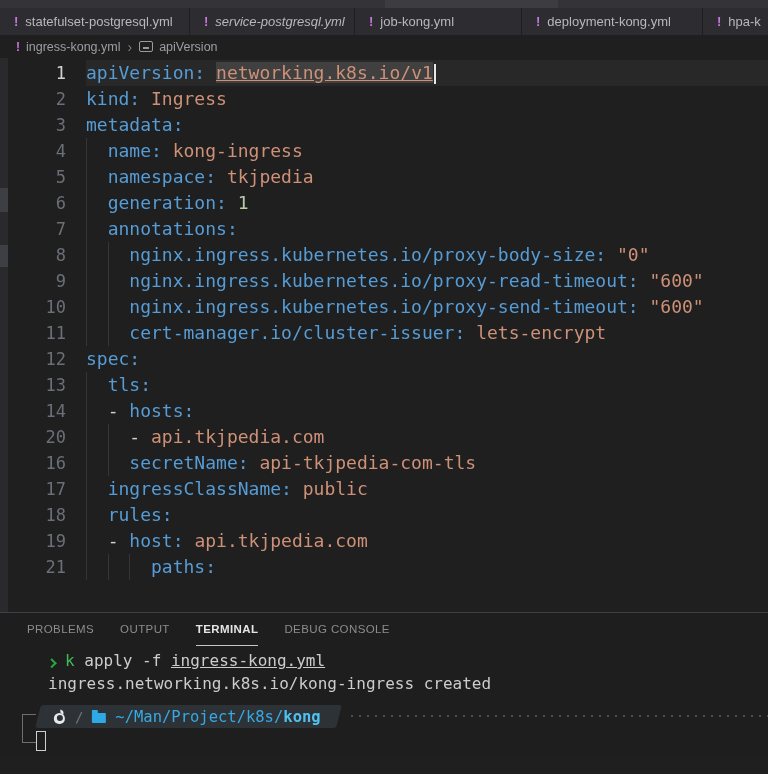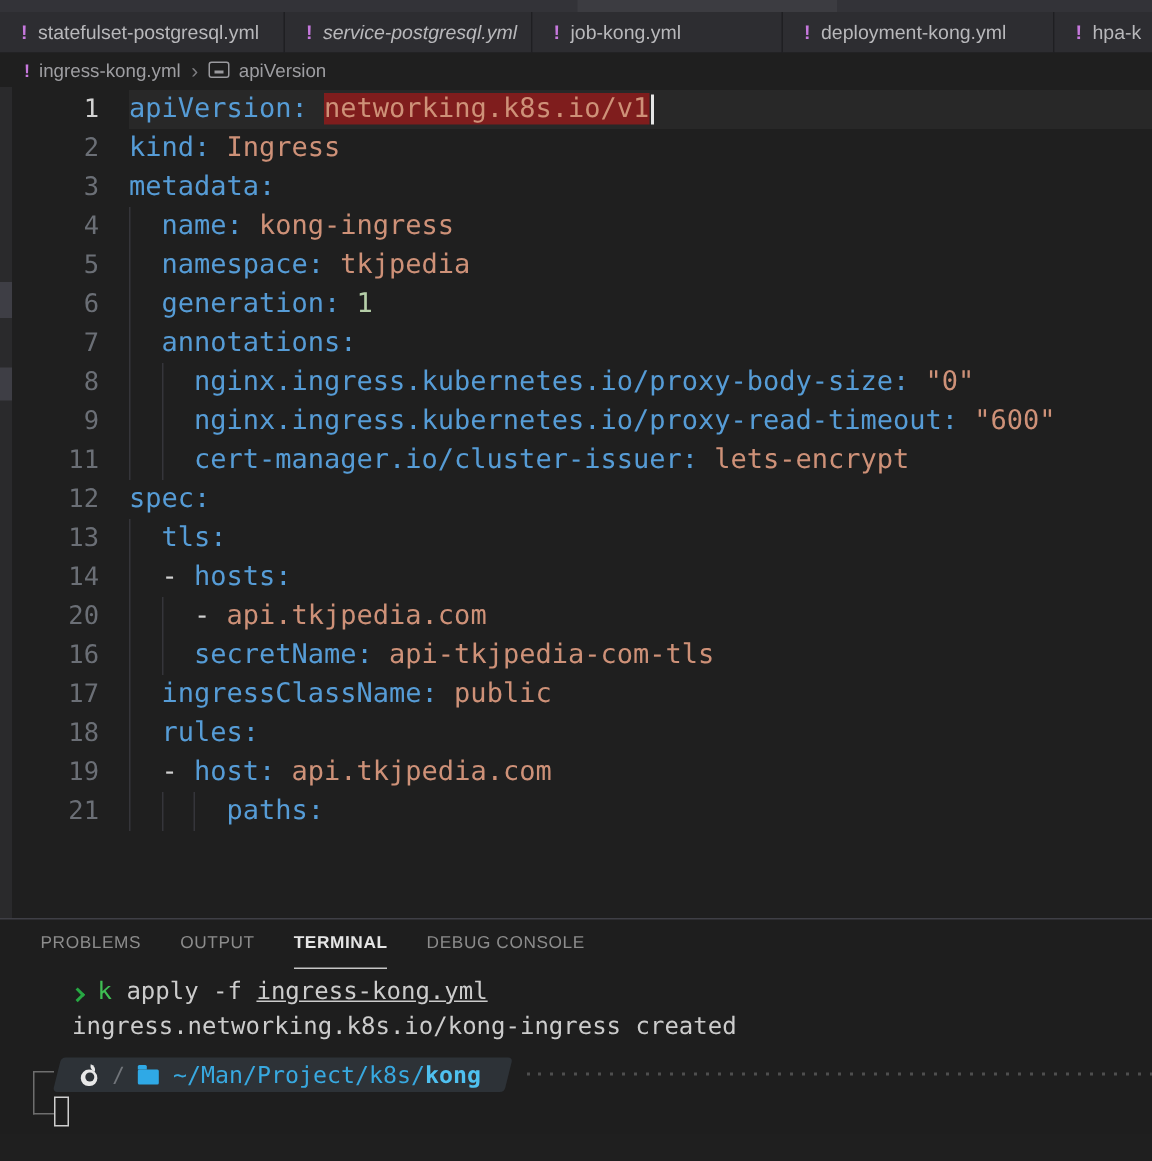--- a/index.html
+++ b/index.html
@@ -50,21 +50,21 @@
   }
   .line.hl .gutter { color:#d2d2d2; }
   .code { flex:1; white-space:pre; color:#d4d4d4; }
   .line.hl .code { background:rgba(255,255,255,0.045); }
   .guide { display:inline-block; width:2ch; height:26px; border-left:1px solid #35353a; vertical-align:top; }
   .tok-key { color:#569cd6; }
   .tok-val { color:#ce9178; }
   .tok-num { color:#b5cea8; }
   .tok-dash { color:#d0d0d0; }
   .tok-plain { color:#d4d4d4; }
-  .tok-sel { color:#ce9178; background:#7f1d1d; }
+  .tok-sel { color:#ce9178; background:#404040;text-decoration:underline; }
   .cursor-bar { display:inline-block; width:2px; height:20px; background:#e6e6e6; vertical-align:middle; margin-left:1px; }
 
   
   .panel { height:144px; background:#1e1e1e; border-top:1px solid #3f3f46; }
   .panel-tabs { display:flex; align-items:stretch; height:33px; padding-left:27px; gap:26px; }
   .ptab {
     display:flex; align-items:center; color:#8c8c8c; font-size:11.5px;
     letter-spacing:0.4px; border-bottom:1px solid transparent; cursor:pointer;
   }
   .ptab.active { color:#e5e5e5; border-bottom-color:#c6c6c6;font-weight:bold; }
@@ -183,20 +183,24 @@
         </div>
         <div class="line">
           <span class="gutter">8</span>
           <span class="code"><span class="guide"></span><span class="guide"></span><span class="tok-key">nginx.ingress.kubernetes.io/proxy-body-size:</span><span class="tok-val"> "0"</span></span>
         </div>
         <div class="line">
           <span class="gutter">9</span>
           <span class="code"><span class="guide"></span><span class="guide"></span><span class="tok-key">nginx.ingress.kubernetes.io/proxy-read-timeout:</span><span class="tok-val"> "600"</span></span>
         </div>
         <div class="line">
+          <span class="gutter">10</span>
+          <span class="code"><span class="guide"></span><span class="guide"></span><span class="tok-key">nginx.ingress.kubernetes.io/proxy-send-timeout:</span><span class="tok-val"> "600"</span></span>
+        </div>
+        <div class="line">
           <span class="gutter">11</span>
           <span class="code"><span class="guide"></span><span class="guide"></span><span class="tok-key">cert-manager.io/cluster-issuer:</span><span class="tok-val"> lets-encrypt</span></span>
         </div>
         <div class="line">
           <span class="gutter">12</span>
           <span class="code"><span class="tok-key">spec:</span></span>
         </div>
         <div class="line">
           <span class="gutter">13</span>
           <span class="code"><span class="guide"></span><span class="tok-key">tls:</span></span>

